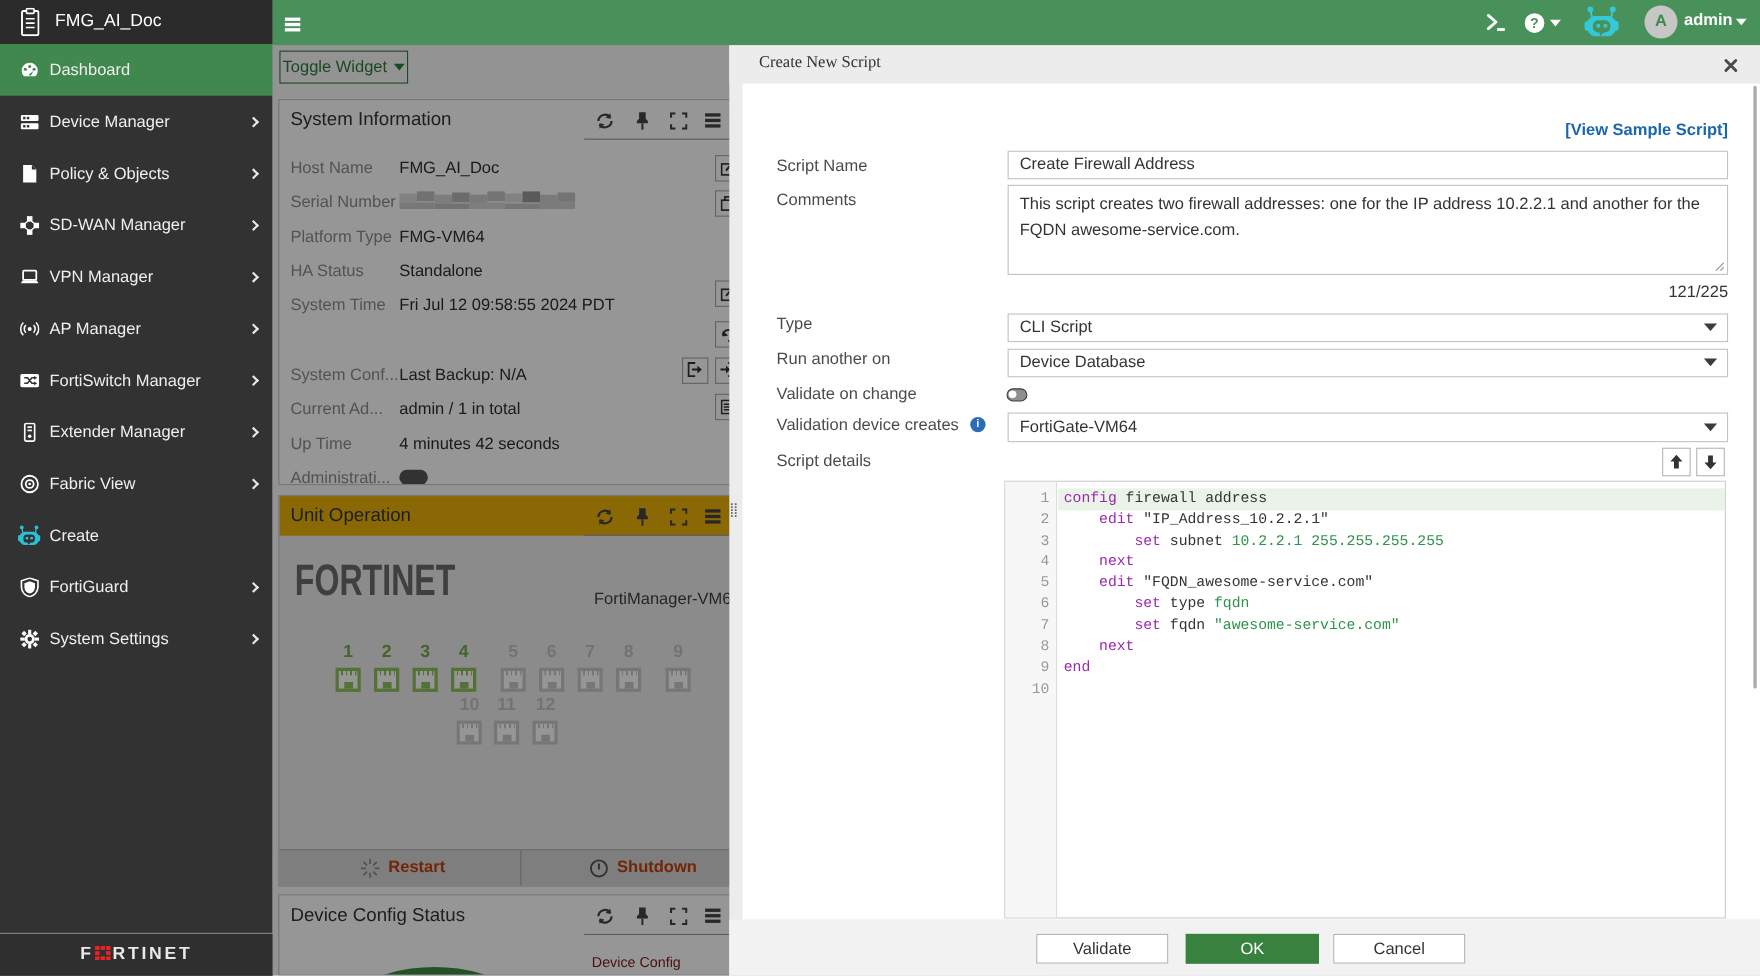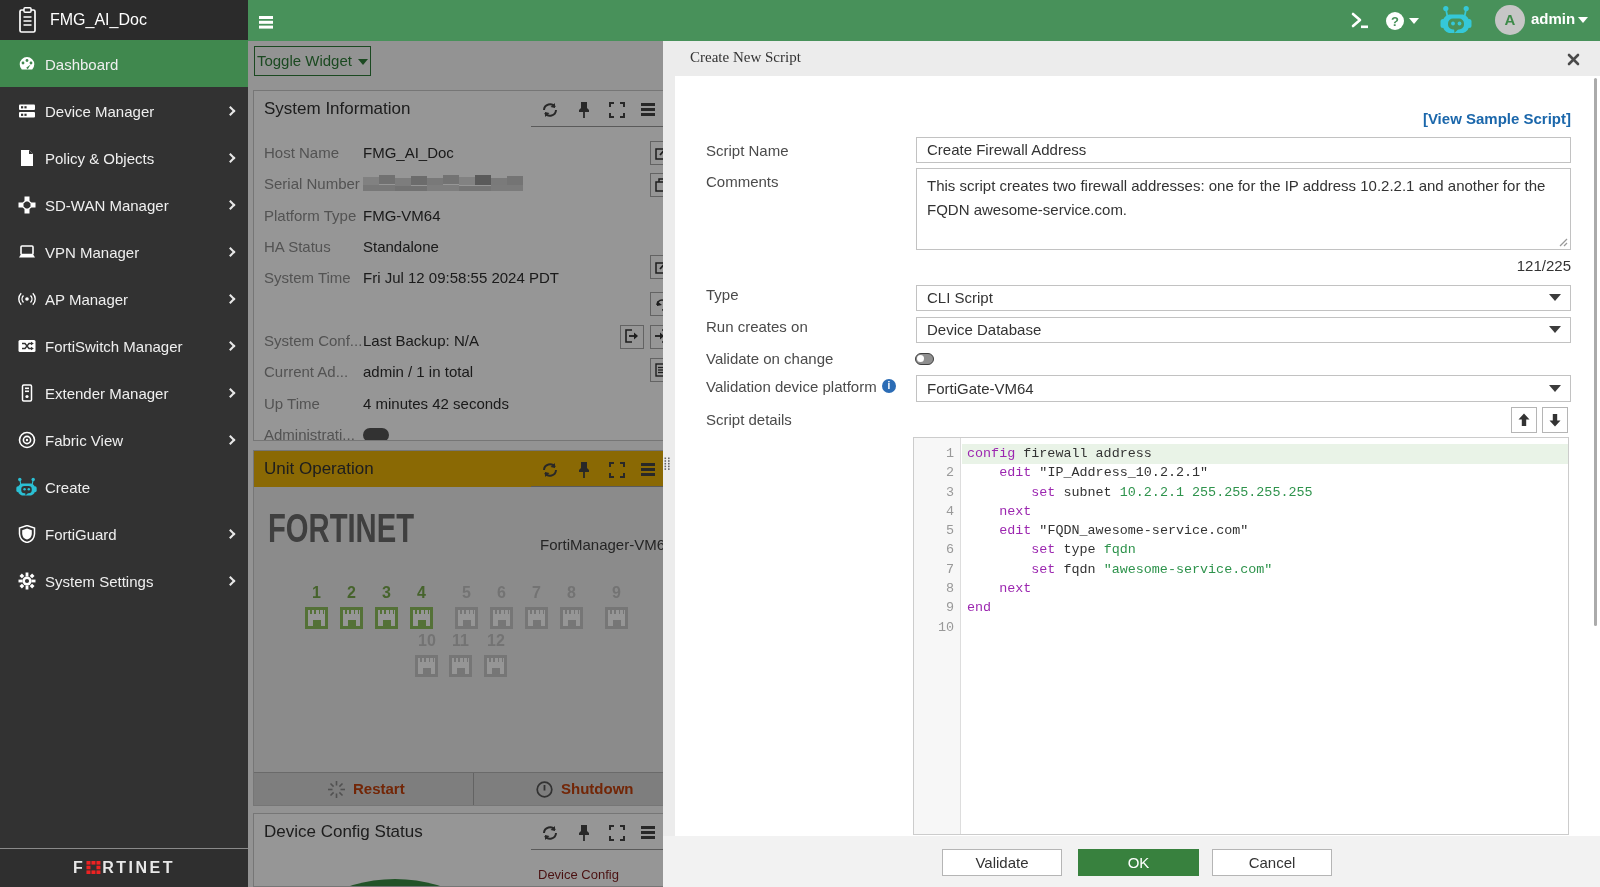--- a/index.html
+++ b/index.html
@@ -475,28 +475,28 @@
     <svg class="abs" style="left:895px;top:197px;" width="10" height="10" viewBox="0 0 10 10">
         <g stroke="#999" stroke-width="1.2">
           <line x1="9" y1="2" x2="2" y2="9"></line>
           <line x1="9" y1="6" x2="6" y2="9"></line>
         </g>
       </svg>
     <div class="abs" style="right:29px;top:217px;font-size:15px;color:#333;">121/225</div>
     <div class="flabel" style="left:43px;top:246px;">Type</div>
     <div class="finput" style="top:245px;height:26px;line-height:24px;">CLI Script</div>
     <div class="caret-dn" style="left:886px;top:254px;"></div>
-    <div class="flabel" style="left:43px;top:278px;">Run creates on</div>
+    <div class="flabel" style="left:43px;top:278px;">Run another on</div>
     <div class="finput" style="top:277px;height:26px;line-height:24px;">Device Database</div>
     <div class="caret-dn" style="left:886px;top:286px;"></div>
     <div class="flabel" style="left:43px;top:310px;">Validate on change</div>
     <div class="abs" style="left:252px;top:313px;width:19px;height:12px;border-radius:6px;background:#8f8f8f;border:1.6px solid #3f3f3f;">
         <span class="abs" style="left:0.5px;top:0.6px;width:7.6px;height:7.6px;border-radius:50%;background:#fff;"></span>
       </div>
-    <div class="flabel" style="left:43px;top:338px;">Validation device platform</div>
+    <div class="flabel" style="left:43px;top:338px;">Validation device creates</div>
     <div class="abs" style="left:219px;top:339px;width:14px;height:14px;border-radius:50%;background:#2b6cb5;color:#fff;font-size:10px;font-weight:bold;text-align:center;line-height:14px;">i</div>
     <div class="finput" style="top:335px;height:27px;line-height:25px;">FortiGate-VM64</div>
     <div class="caret-dn" style="left:886px;top:345px;"></div>
     <div class="flabel" style="left:43px;top:371px;">Script details</div>
     <div class="abs" style="left:848px;top:367px;width:26px;height:26px;border:1px solid #b5b5b5;background:#fff;"><svg width="14" height="14" viewBox="0 0 14 14" style="margin:5px;">
           <path d="M7 0.5 L12.5 6.5 L9.2 6.5 L9.2 13 L4.8 13 L4.8 6.5 L1.5 6.5 Z" fill="#333"></path>
         </svg></div>
     <div class="abs" style="left:879px;top:367px;width:26px;height:26px;border:1px solid #b5b5b5;background:#fff;"><svg width="14" height="14" viewBox="0 0 14 14" style="margin:5px;">
           <path d="M7 13.5 L12.5 7.5 L9.2 7.5 L9.2 1 L4.8 1 L4.8 7.5 L1.5 7.5 Z" fill="#333"></path>
         </svg></div>

